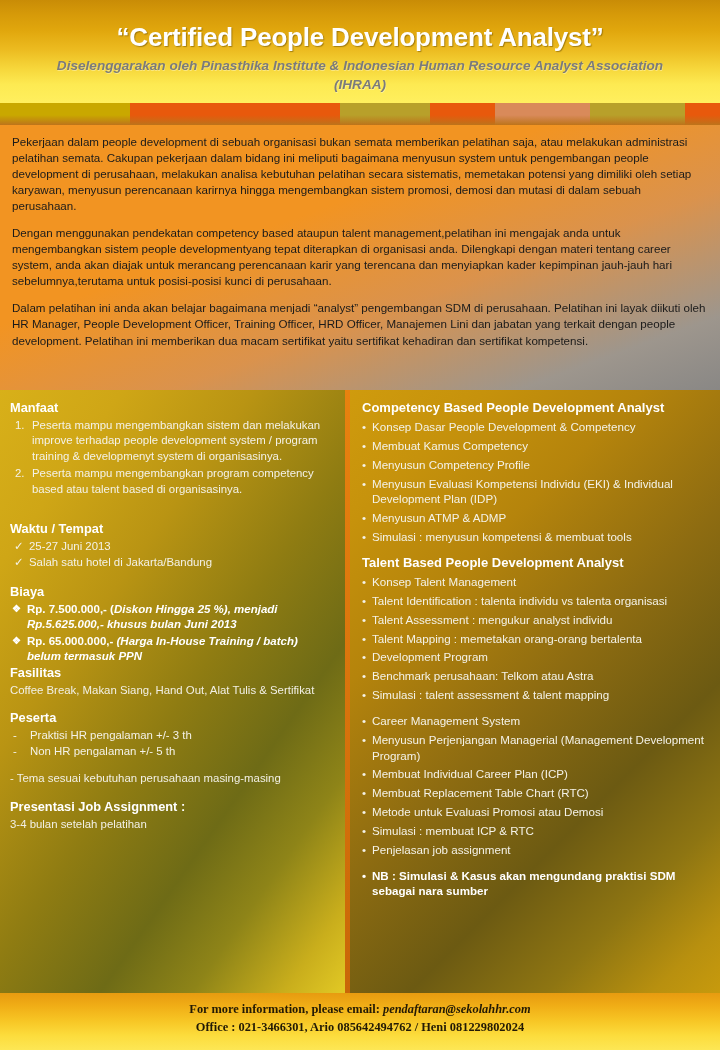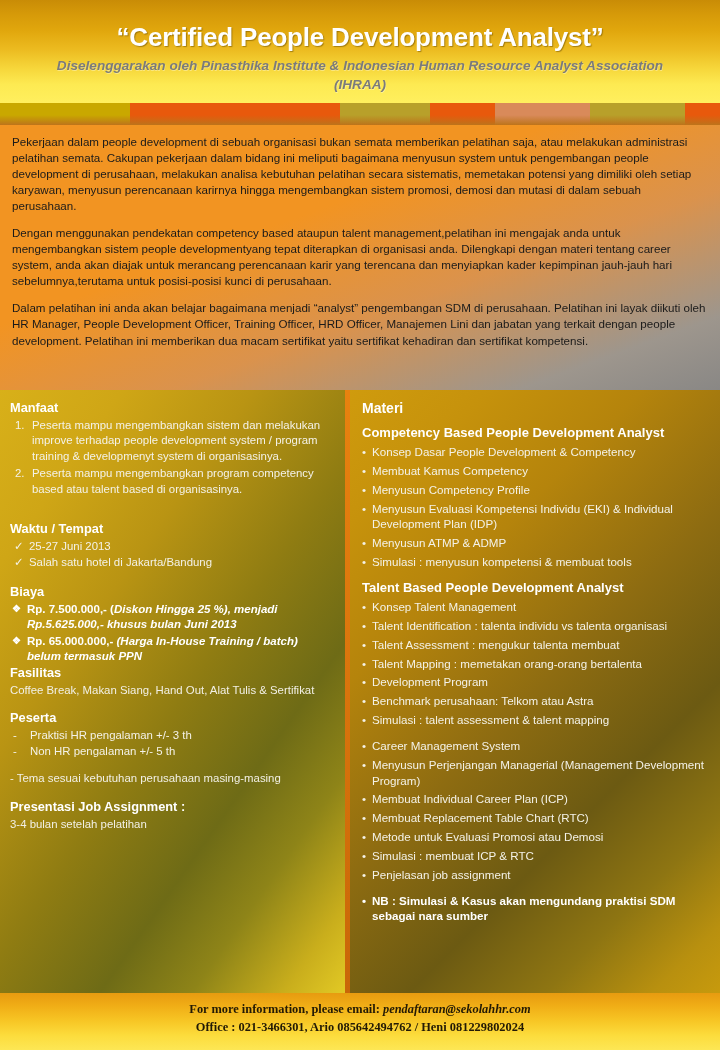--- a/index.html
+++ b/index.html
@@ -256,21 +256,20 @@
 
       <div class="sec-head">Presentasi Job Assignment :</div>
       <div class="plain">3-4 bulan setelah pelatihan</div>
 
     </div>
 
     <div id="divider"></div>
 
     <div id="rightcol">
 
-      <div class="sec-head" style="font-size:14px;margin-bottom:9px;">Materi</div>
 
       <div class="sub-head">Competency Based People Development Analyst</div>
       <ul class="bullist">
         <li>
             <span class="mk">•</span>
             <span>Konsep Dasar People Development &amp; Competency</span>
           </li>
         <li>
             <span class="mk">•</span>
             <span>Membuat Kamus Competency</span>
@@ -300,21 +299,21 @@
         <li>
             <span class="mk">•</span>
             <span>Konsep Talent Management</span>
           </li>
         <li>
             <span class="mk">•</span>
             <span>Talent Identification : talenta individu vs talenta organisasi</span>
           </li>
         <li>
             <span class="mk">•</span>
-            <span>Talent Assessment : mengukur talenta membuat</span>
+            <span>Talent Assessment : mengukur analyst individu</span>
           </li>
         <li>
             <span class="mk">•</span>
             <span>Talent Mapping : memetakan orang-orang bertalenta</span>
           </li>
         <li>
             <span class="mk">•</span>
             <span>Development Program</span>
           </li>
         <li>

